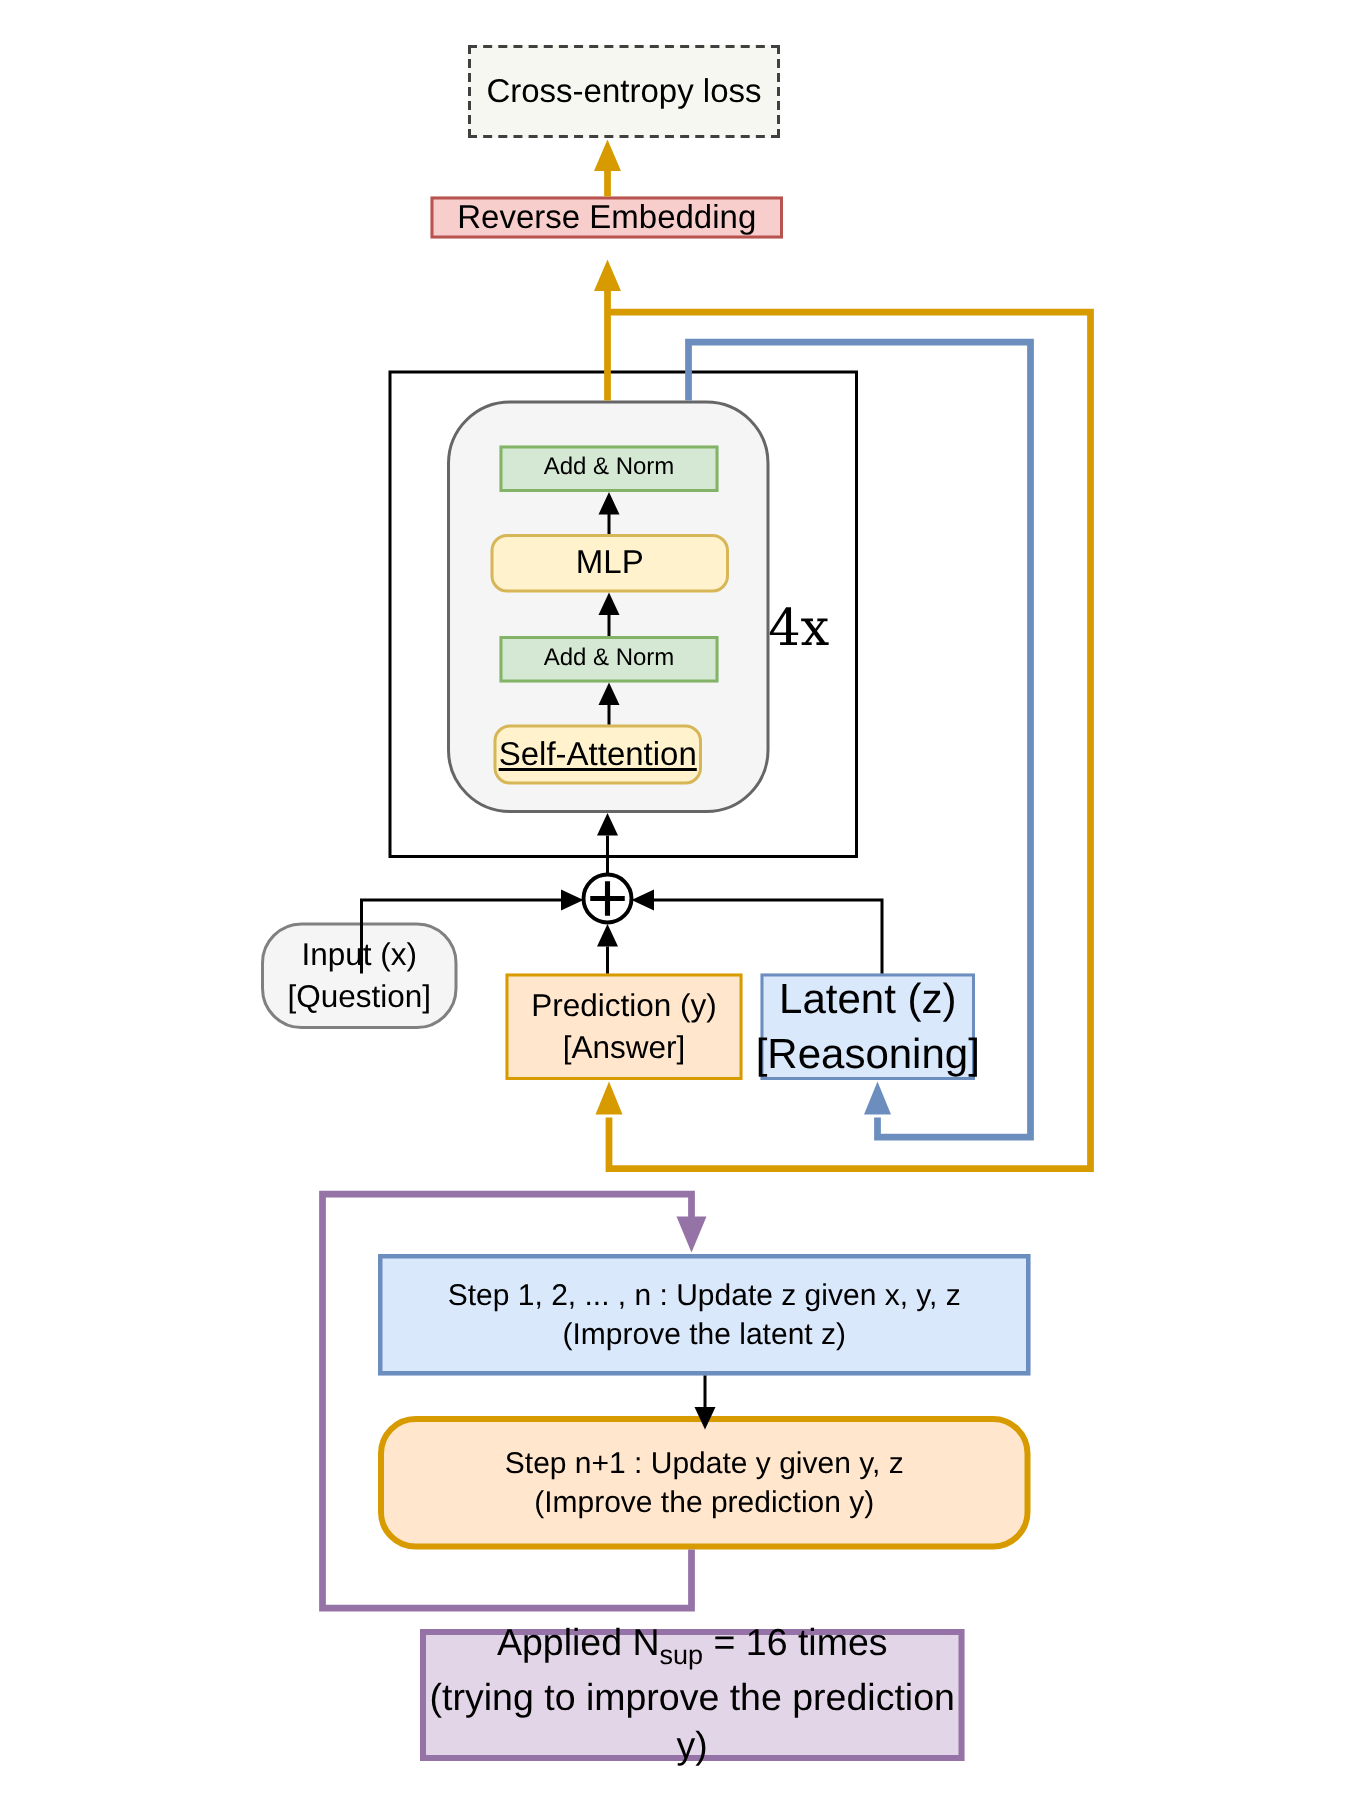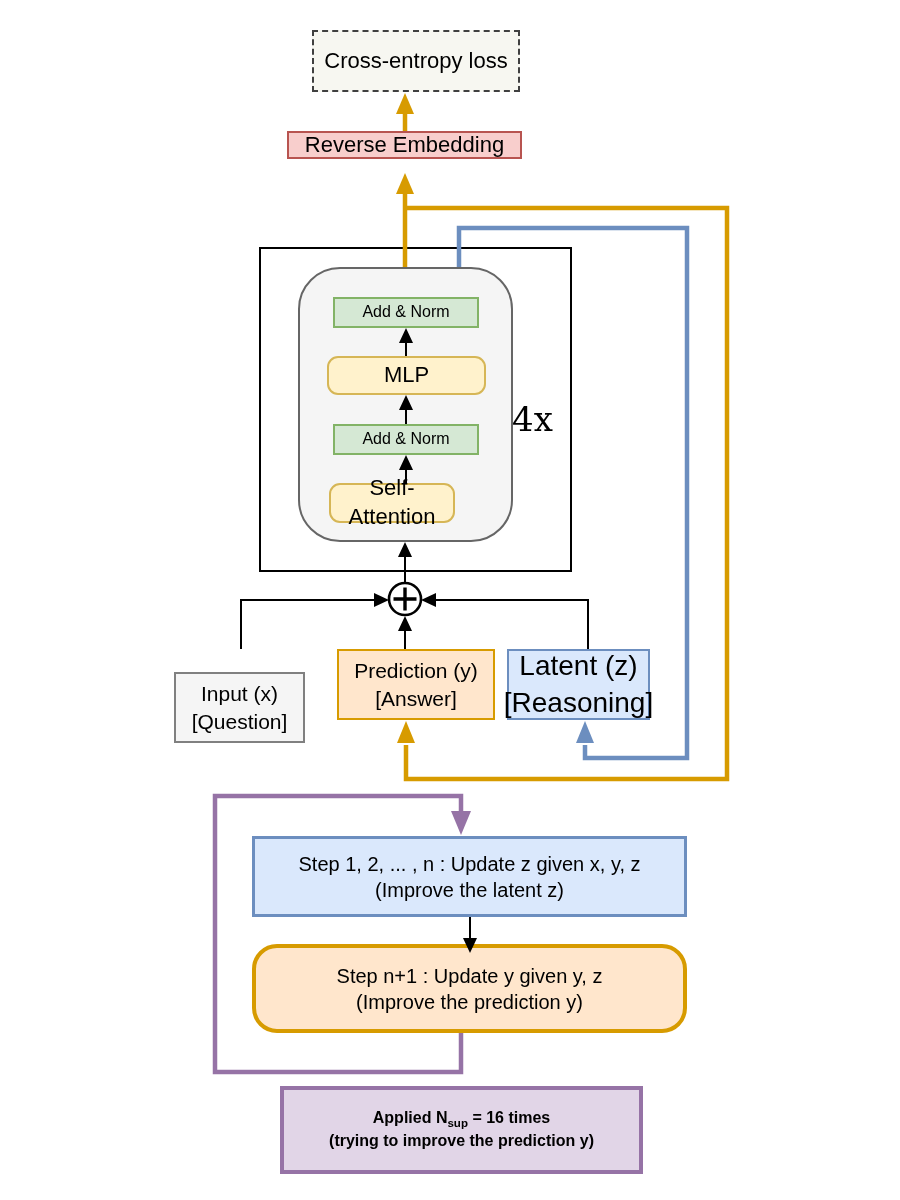--- a/index.html
+++ b/index.html
@@ -16,21 +16,21 @@
   .outer-rect{border:2px solid #000;background:transparent;}
   .rounded-block{background:var(--gray-fill,#f5f5f5);border:2px solid var(--gray-stroke,#666666);border-radius:42px;}
   .green-box{background:var(--green-fill,#d5e8d4);border:2px solid var(--green-stroke,#82b366);font-size:16px;}
   .yellow-box{background:var(--yellow-fill,#fff2cc);border:2px solid var(--yellow-stroke,#d6b656);border-radius:11px;font-size:22px;}
   .repeat-label{font-family:"DejaVu Serif",serif;font-size:34px;}
   .gray-box{background:var(--gray-fill,#f5f5f5);border:2px solid var(--input-stroke,#808080);font-size:21px;}
   .orange-box{background:var(--orange-fill,#ffe6cc);border:2px solid var(--gold,#d79b00);font-size:21px;}
   .blue-box{background:var(--blue-fill,#dae8fc);border:2px solid var(--blue,#6c8ebf);font-size:28px;}
   .step-blue{background:var(--blue-fill,#dae8fc);border:3px solid var(--blue,#6c8ebf);font-size:20px;}
   .step-orange{background:var(--orange-fill,#ffe6cc);border:4px solid var(--gold,#d79b00);font-size:20px;}
-  .nsup-box{background:var(--purple-fill,#e1d5e7);border:4px solid var(--purple,#9673a6);font-size:16px;font-weight:bold;}
+  .nsup-box{background:var(--purple-fill,#e1d5e7);border:4px solid var(--purple,#9673a6);font-size:25px;}
   .nsup-box sub{font-size:0.72em;}
   svg.wires{position:absolute;left:0;top:0;pointer-events:none;}
   .wire{fill:none;}
   .wire-gold{stroke:var(--gold,#d79b00);stroke-width:4.5;}
   .head-gold{fill:var(--gold,#d79b00);}
   .wire-blue{stroke:var(--blue,#6c8ebf);stroke-width:4.5;}
   .head-blue{fill:var(--blue,#6c8ebf);}
   .wire-purple{stroke:var(--purple,#9673a6);stroke-width:4.5;}
   .head-purple{fill:var(--purple,#9673a6);}
   .wire-black{stroke:var(--line-black,#000);stroke-width:2;}
@@ -55,27 +55,27 @@
 
   <div class="box green-box" style="left:333px;top:297px;width:146px;height:31px;">
     <span>Add &amp; Norm</span>
   </div>
   <div class="box yellow-box" style="left:327px;top:356px;width:159px;height:39px;">
     <span>MLP</span>
   </div>
   <div class="box green-box" style="left:333px;top:424px;width:146px;height:31px;">
     <span>Add &amp; Norm</span>
   </div>
-  <div class="box yellow-box" style="left:329px;top:483px;width:126px;height:40px;">
+  <div class="box yellow-box" style="left:329px;top:483px;width:139px;height:40px;text-decoration:underline;">
     <span>Self-Attention</span>
   </div>
 
   <div class="box repeat-label" style="left:503px;top:398px;width:59px;height:42px;">4x</div>
 
-  <div class="box gray-box" style="left:174px;top:672px;width:131px;height:71px;">
+  <div class="box gray-box" style="left:174px;top:615px;width:131px;height:71px;border-radius:27px;">
     <div>Input (x)</div>
     <div>[Question]</div>
   </div>
   <div class="box orange-box" style="left:337px;top:649px;width:158px;height:71px;">
     <div>Prediction (y)</div>
     <div>[Answer]</div>
   </div>
   <div class="box blue-box" style="left:507px;top:649px;width:143px;height:71px;">
     <div>Latent (z)</div>
     <div>[Reasoning]</div>

